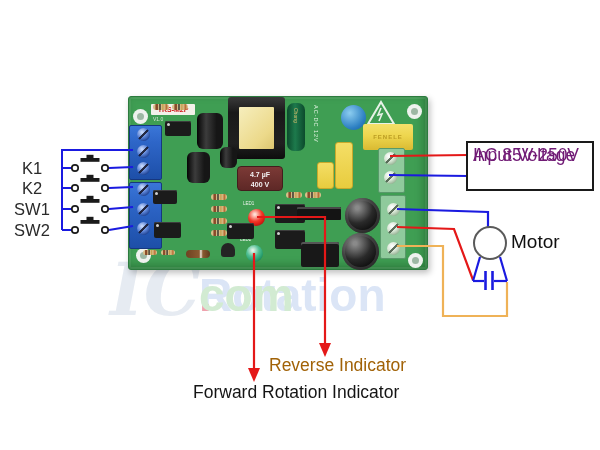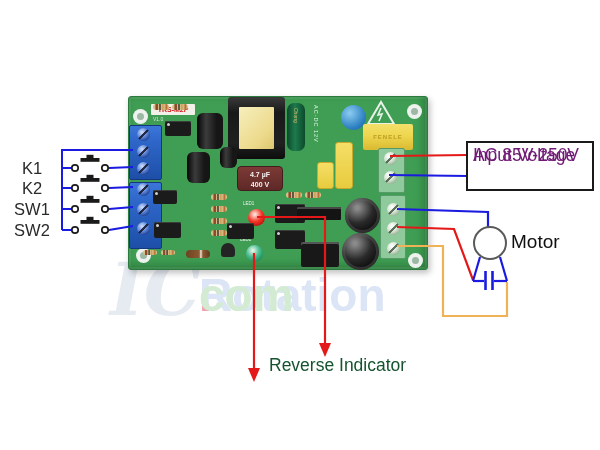--- a/index.html
+++ b/index.html
@@ -71,21 +71,21 @@
   .blkbig{left:172px;top:145px;width:38px;height:25px;background:#181818;border-radius:2px;box-shadow:inset 0 2px 0 #555;}
   .to92{left:92px;top:146px;width:14px;height:14px;background:#242424;border-radius:50% 50% 3px 3px;}
 
   
   .overlay{left:0;top:0;z-index:3;}
   .lbl{z-index:4;color:#2a2a2a;font-size:16.5px;line-height:20px;width:48px;text-align:center;left:8px;}
   .inbox{left:466px;top:141px;width:128px;height:50px;background:#fff;border:2px solid #1a1a1a;
          z-index:4;font-size:17.5px;color:#701a75;line-height:22px;padding:1px 0 0 5px;white-space:nowrap;}
   .inbox div{position:static;}
   .motor-lbl{left:511px;top:231px;font-size:19px;color:#101010;z-index:4;}
-  .rev-lbl{left:269px;top:355px;font-size:17.5px;color:#14532d;z-index:4;}
+  .rev-lbl{left:269px;top:355px;font-size:17.5px;color:#a16207;z-index:4;}
   .fwd-lbl{left:193px;top:382px;font-size:17.5px;color:#141414;z-index:4;}
 </style>
 </head>
 <body>
 
 <div id="stage">
 
   <div class="wm-logo">IC</div>
   <div class="wm-big">
       <span class="wm-name">Rotation</span>
@@ -278,14 +278,15 @@
   <div class="lbl" style="top:199px;">SW1</div>
   <div class="lbl" style="top:220px;">SW2</div>
 
   <div class="inbox">
     <div>Input Voltage</div>
     <div>AC 85V-250V</div>
   </div>
 
   <div class="motor-lbl">Motor</div>
   <div class="rev-lbl">Reverse Indicator</div>
+  <div class="fwd-lbl">Forward Rotation Indicator</div>
 
 </div>
 
 </body></html>

